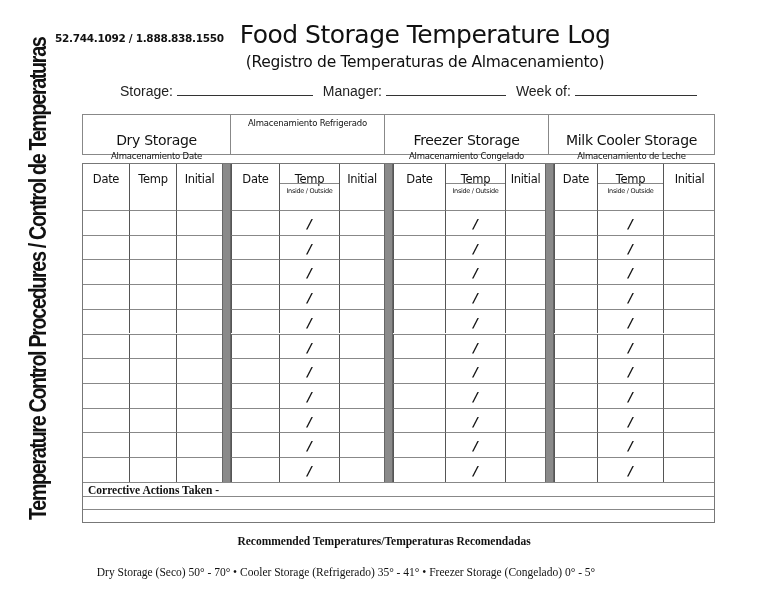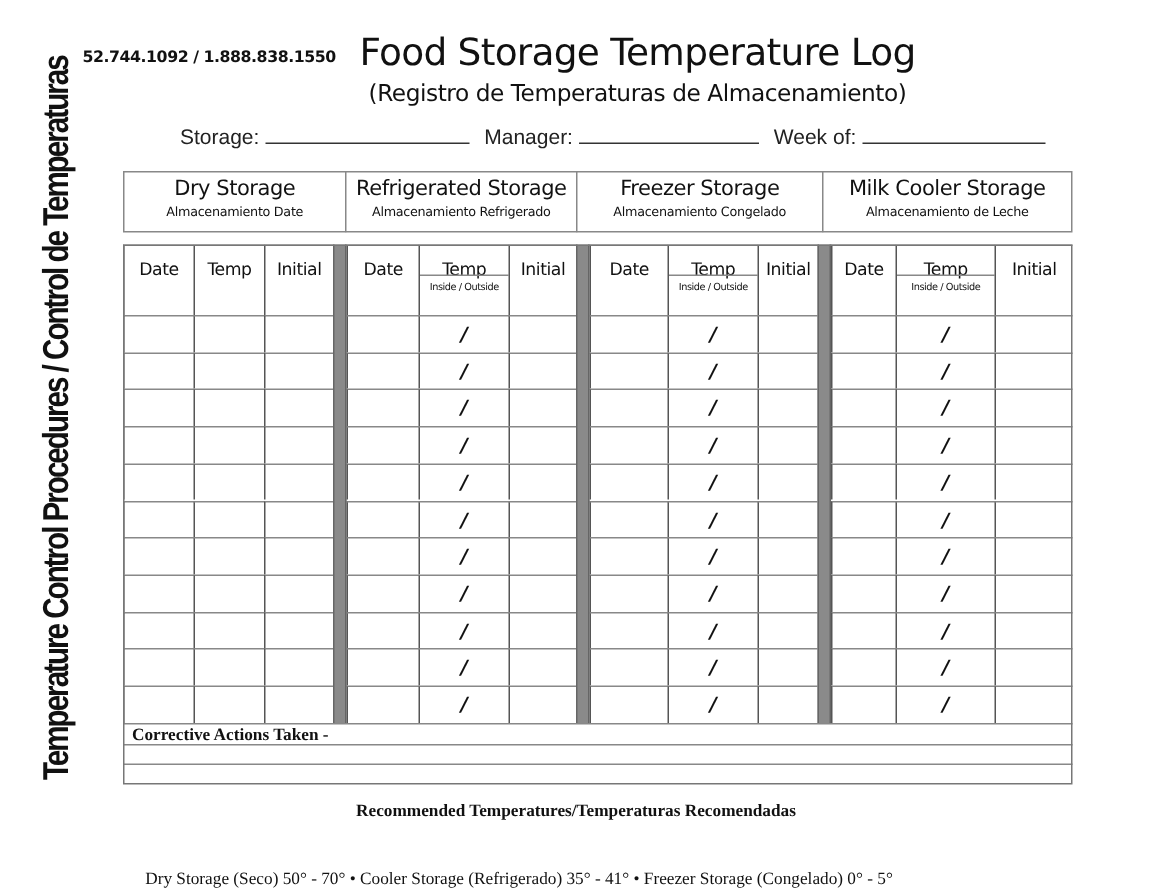--- a/index.html
+++ b/index.html
@@ -6,33 +6,33 @@
   body { width:768px; height:593px; position:relative; overflow:hidden; color:#111; font-family:"DejaVu Sans", sans-serif; }
   .abs { position:absolute; }
   .company { left:55px; top:31px; font-family:"DejaVu Sans", sans-serif; font-weight:bold; font-size:10.5px; line-height:14px; letter-spacing:-0.3px; color:#111; }
   .title { left:200px; width:450px; top:20px; text-align:center; font-size:25px; font-family:"DejaVu Sans", sans-serif; letter-spacing:-0.5px; color:#111; }
   .subtitle { left:200px; width:450px; top:53px; text-align:center; font-size:15.5px; font-family:"DejaVu Sans", sans-serif; letter-spacing:-0.3px; color:#111; }
   .meta { left:120px; top:83px; font-family:"Liberation Sans", sans-serif; font-size:14px; color:#222; white-space:nowrap; }
   .meta .line { display:inline-block; border-bottom:1px solid #333; height:12px; vertical-align:baseline; margin:0 6px 0 4px; }
   .side { left:24px; top:520px; width:410px; height:50px; transform-origin:0 0; transform:rotate(-90deg); font-family:"Liberation Sans", sans-serif; font-weight:bold; font-size:24px; letter-spacing:-1.6px; transform: rotate(-90deg) scaleX(0.82); white-space:nowrap; color:#111; }
 
   .sec-head { top:114px; height:41px; border:1px solid #888; box-sizing:border-box; background:#fff; }
-  .sec-head .t1 { text-align:center; font-size:14px; margin-top:3px; letter-spacing:-0.3px; }
+  .sec-head .t1 { text-align:center; font-size:14px; margin-top:17px; letter-spacing:-0.3px; }
   .sec-head .t2 { text-align:center; font-size:8.5px; margin-top:3px; letter-spacing:-0.2px; }
 
   .grid { left:82px; top:163px; width:633px; height:360px; }
   .cell { position:absolute; box-sizing:border-box; border-left:1px solid #555; border-top:1px solid #888; }
   .hcell { text-align:center; font-size:11.5px; padding-top:8px; letter-spacing:-0.3px; }
   .subcell { text-align:center; font-size:6.5px; padding-top:3px; border-top:1px solid #888; position:absolute; left:0; right:0; top:19px; }
   .gbar { position:absolute; background:#8a8a8a; border-left:1px solid #666; border-right:1px solid #666; box-sizing:border-box; }
   .slash { text-align:center; font-size:13px; font-weight:bold; padding-top:5px; font-style:italic; }
   .outer { position:absolute; border:1px solid #777; box-sizing:border-box; }
   .corr { font-family:"Liberation Serif", serif; font-weight:bold; font-size:11.5px; padding-left:6px; line-height:14px; }
   .rec1 { left:0; width:768px; top:535px; text-align:center; font-family:"Liberation Serif", serif; font-weight:bold; font-size:11.5px; }
-  .rec2 { left:0; width:692px; top:580px; text-align:center; font-family:"Liberation Serif", serif; font-size:11.5px; }
+  .rec2 { left:0; width:692px; top:566px; text-align:center; font-family:"Liberation Serif", serif; font-size:11.5px; }
 </style>
 </head>
 <body>
 
 <div class="abs company">
   <div>52.744.1092 / 1.888.838.1550</div>
 </div>
 
 <div class="abs title">Food Storage Temperature Log</div>
 <div class="abs subtitle">(Registro de Temperaturas de Almacenamiento)</div>
@@ -43,21 +43,20 @@
   <span>Week of:</span><span class="line" style="width:122px"></span>
 </div>
 
 <div class="abs side">Temperature Control Procedures / Control de Temperaturas</div>
 
 <div class="abs sec-head" style="left:82px;width:149px">
   <div class="t1">Dry Storage</div>
   <div class="t2">Almacenamiento Date</div>
 </div>
 <div class="abs sec-head" style="left:230px;width:155px">
-  <div class="t1">Refrigerated Storage</div>
   <div class="t2">Almacenamiento Refrigerado</div>
 </div>
 <div class="abs sec-head" style="left:384px;width:165px">
   <div class="t1">Freezer Storage</div>
   <div class="t2">Almacenamiento Congelado</div>
 </div>
 <div class="abs sec-head" style="left:548px;width:167px">
   <div class="t1">Milk Cooler Storage</div>
   <div class="t2">Almacenamiento de Leche</div>
 </div>

